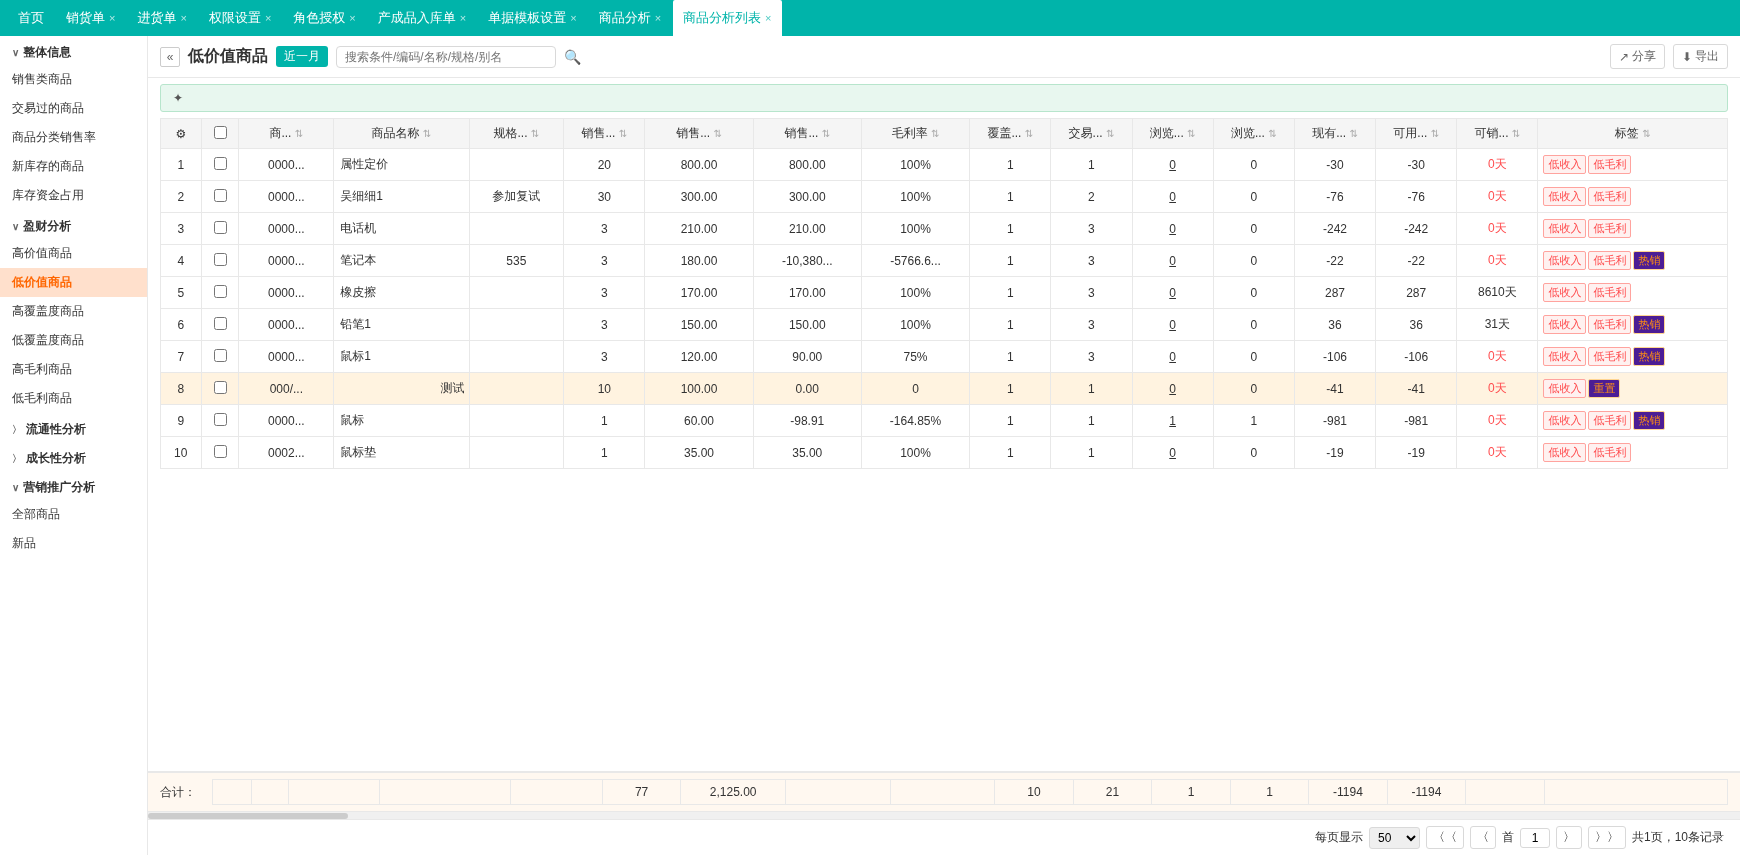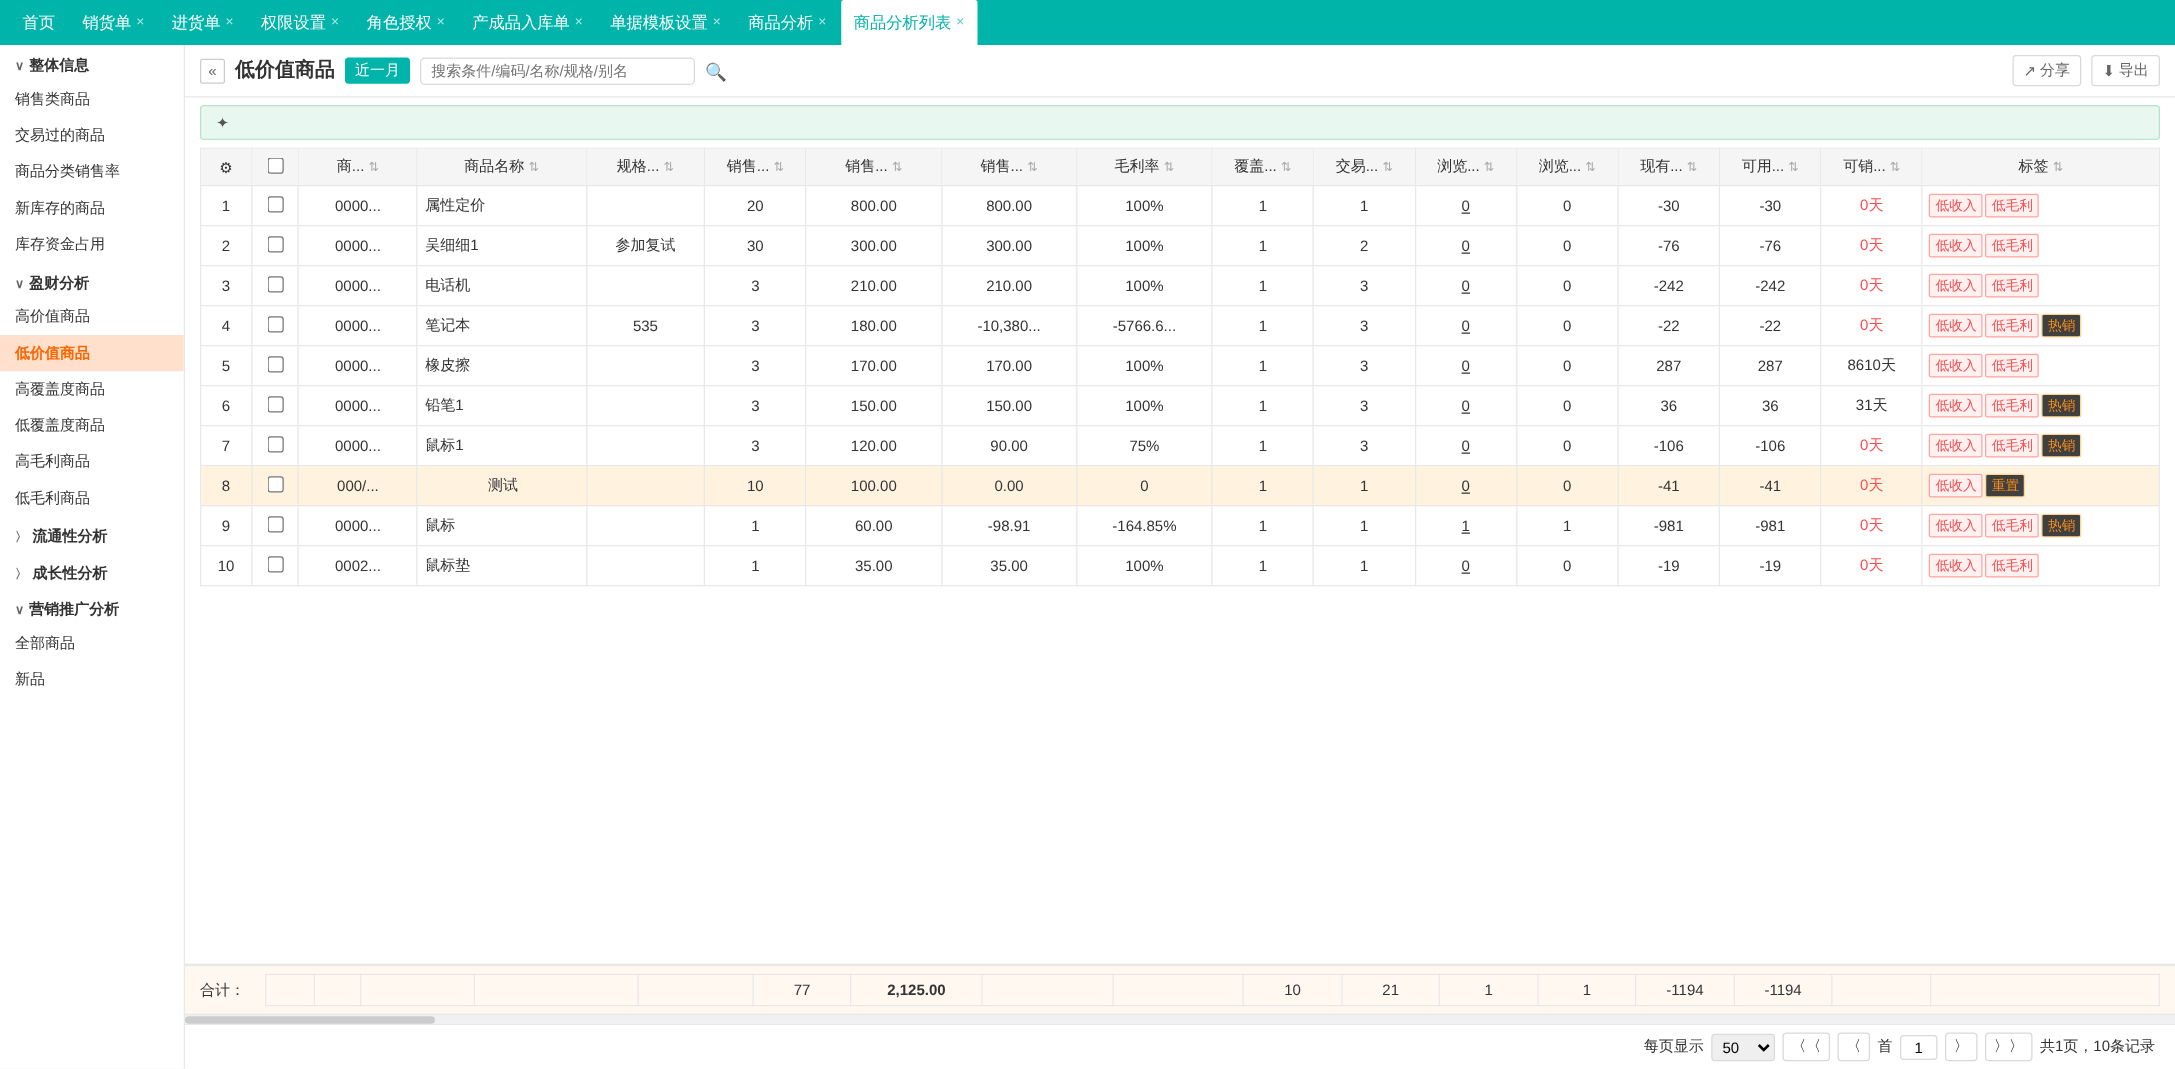--- a/index.html
+++ b/index.html
@@ -174,21 +174,21 @@
     }
     tbody tr.highlighted { background: #fff3e0; }
     .tag {
       display: inline-block;
       padding: 1px 4px;
       border-radius: 2px;
       font-size: 11px;
       margin: 1px;
     }
     .tag-red { color: #ff4d4f; border: 1px solid #ffa39e; background: #fff1f0; }
-    .tag-orange { color: #fa8c16; border: 1px solid #ffd591; background: #404040; }
+    .tag-orange { color: #fa8c16; border: 1px solid #ffd591; background: #4c1d95; }
     .underline { text-decoration: underline; cursor: pointer; }
 
     
     .table-footer {
       border-top: 2px solid #e8e8e8;
       padding: 6px 12px;
       display: flex;
       align-items: center;
       background: #fff8f0;
     }
@@ -478,21 +478,21 @@
     <td>0</td>
     <td>-106</td>
     <td>-106</td>
     <td style="color:#ff4d4f">0天</td>
     <td style="text-align:left;"><span class="tag tag-red">低收入</span><span class="tag tag-red">低毛利</span><span class="tag tag-orange">热销</span></td>
   </tr>
             <tr class="highlighted">
     <td>8</td>
     <td><input type="checkbox" style=""></td>
     <td>000/...</td>
-    <td style="text-align:center; padding-left:6px;margin-top:10px;">测试</td>
+    <td style="text-align:right; padding-left:6px;margin-top:10px;">测试</td>
     <td></td>
     <td>10</td>
     <td>100.00</td>
     <td>0.00</td>
     <td>0</td>
     <td>1</td>
     <td>1</td>
     <td><span class="underline">0</span></td>
     <td>0</td>
     <td>-41</td>
@@ -546,21 +546,21 @@
       <span class="footer-label">合计：</span>
       <table style="flex:1; border-collapse:collapse;">
         <tbody>
             <tr>
           <td style="width:30px"></td>
           <td style="width:28px"></td>
           <td style="width:70px"></td>
           <td style="width:100px"></td>
           <td style="width:70px"></td>
           <td style="width:60px; text-align:center;">77</td>
-          <td style="width:80px; text-align:center;font-weight:bold;">2,125.00</td>
+          <td style="width:80px; text-align:center;">2,125.00</td>
           <td style="width:80px; text-align:center;"></td>
           <td style="width:80px; text-align:center;"></td>
           <td style="width:60px; text-align:center;">10</td>
           <td style="width:60px; text-align:center;">21</td>
           <td style="width:60px; text-align:center;">1</td>
           <td style="width:60px; text-align:center;">1</td>
           <td style="width:60px; text-align:center;">-1194</td>
           <td style="width:60px; text-align:center;">-1194</td>
           <td style="width:60px; text-align:center;"></td>
           <td style="width:140px;"></td>

